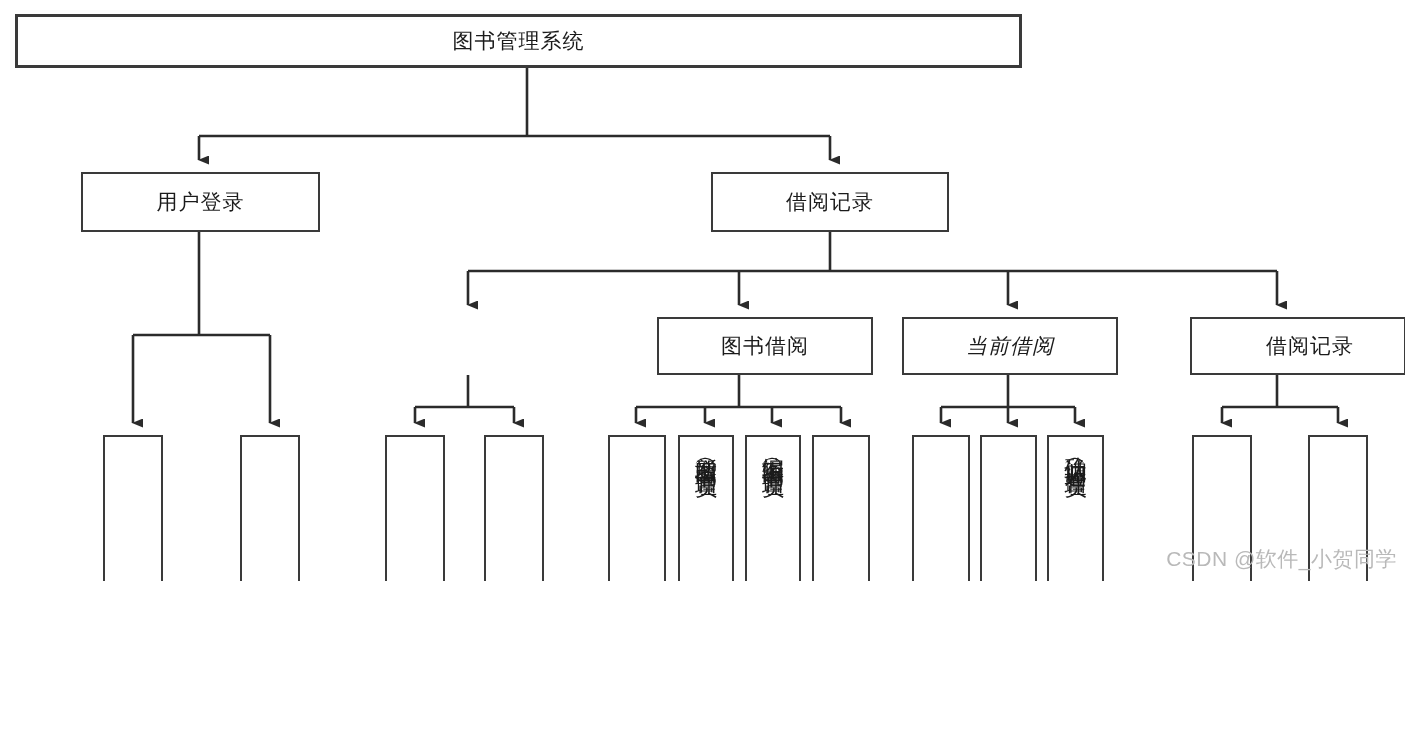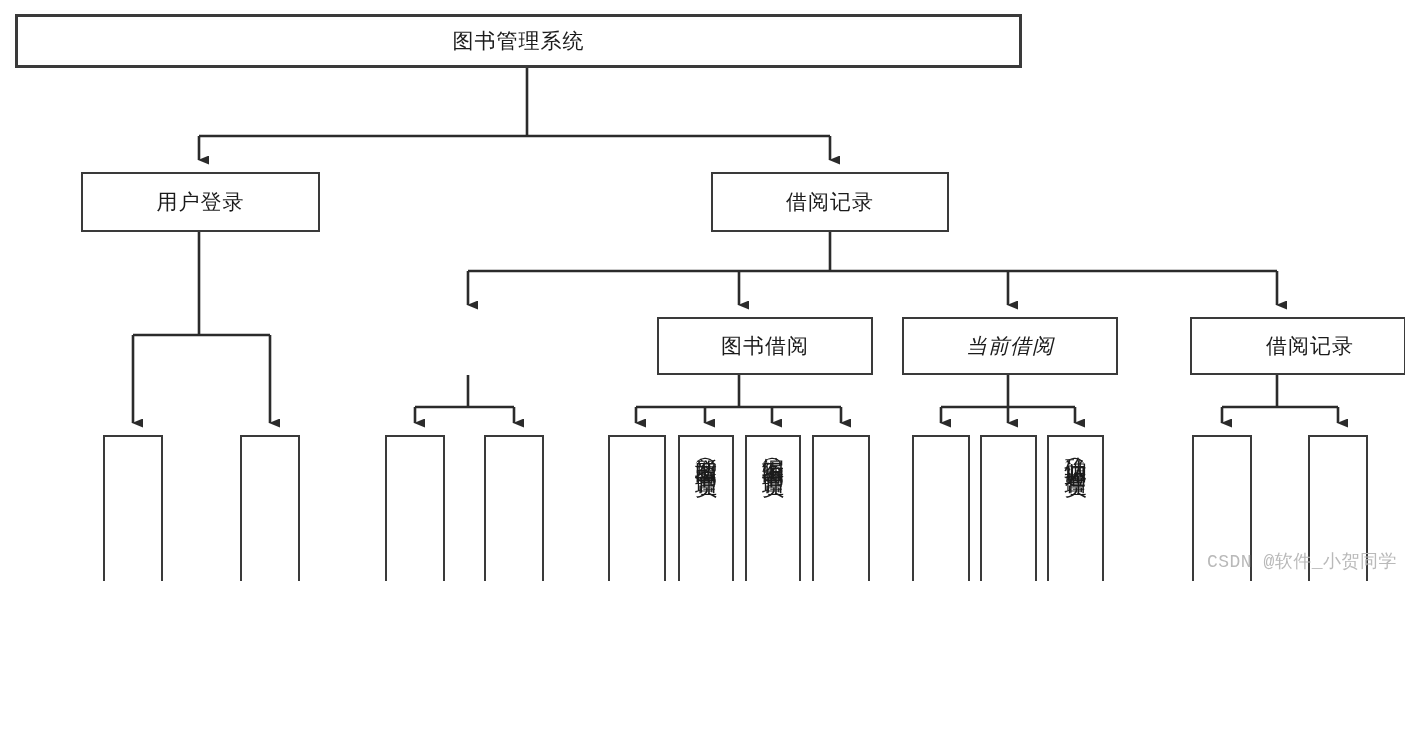--- a/index.html
+++ b/index.html
@@ -14,22 +14,22 @@
 
   
   .leaf{position:absolute;box-sizing:border-box;background:#fff;border:2.4px solid #3a3a3a;
         display:flex;align-items:center;justify-content:center;}
   .leaf .vlbl{writing-mode:vertical-rl;text-orientation:upright;
               font-size:22px;line-height:1.28;letter-spacing:3px;color:#1b1b1b;
               white-space:nowrap;}
   .leaf.top-align{align-items:flex-start;}
   .leaf.top-align .vlbl{margin-top:2px;}
 
-  .watermark{position:absolute;right:8px;bottom:8px;font-size:18px;color:#b9b9b9;
-             letter-spacing:.5px;white-space:nowrap;font-family:Liberation Mono, monospace;}
+  .watermark{position:absolute;right:8px;bottom:8px;font-size:21px;color:#b9b9b9;
+             letter-spacing:.5px;white-space:nowrap;}
 </style>
 </head>
 <body>
 
 <div id="stage">
 
   <svg class="lines" viewBox="0 0 1405 747" xmlns="http://www.w3.org/2000/svg">
     <defs>
       <marker id="arw" markerWidth="9" markerHeight="11" refX="4.5" refY="10" orient="auto" markerUnits="userSpaceOnUse">
         <path d="M0,0 L9,0 L4.5,11 Z" fill="#2b2b2b"></path>

